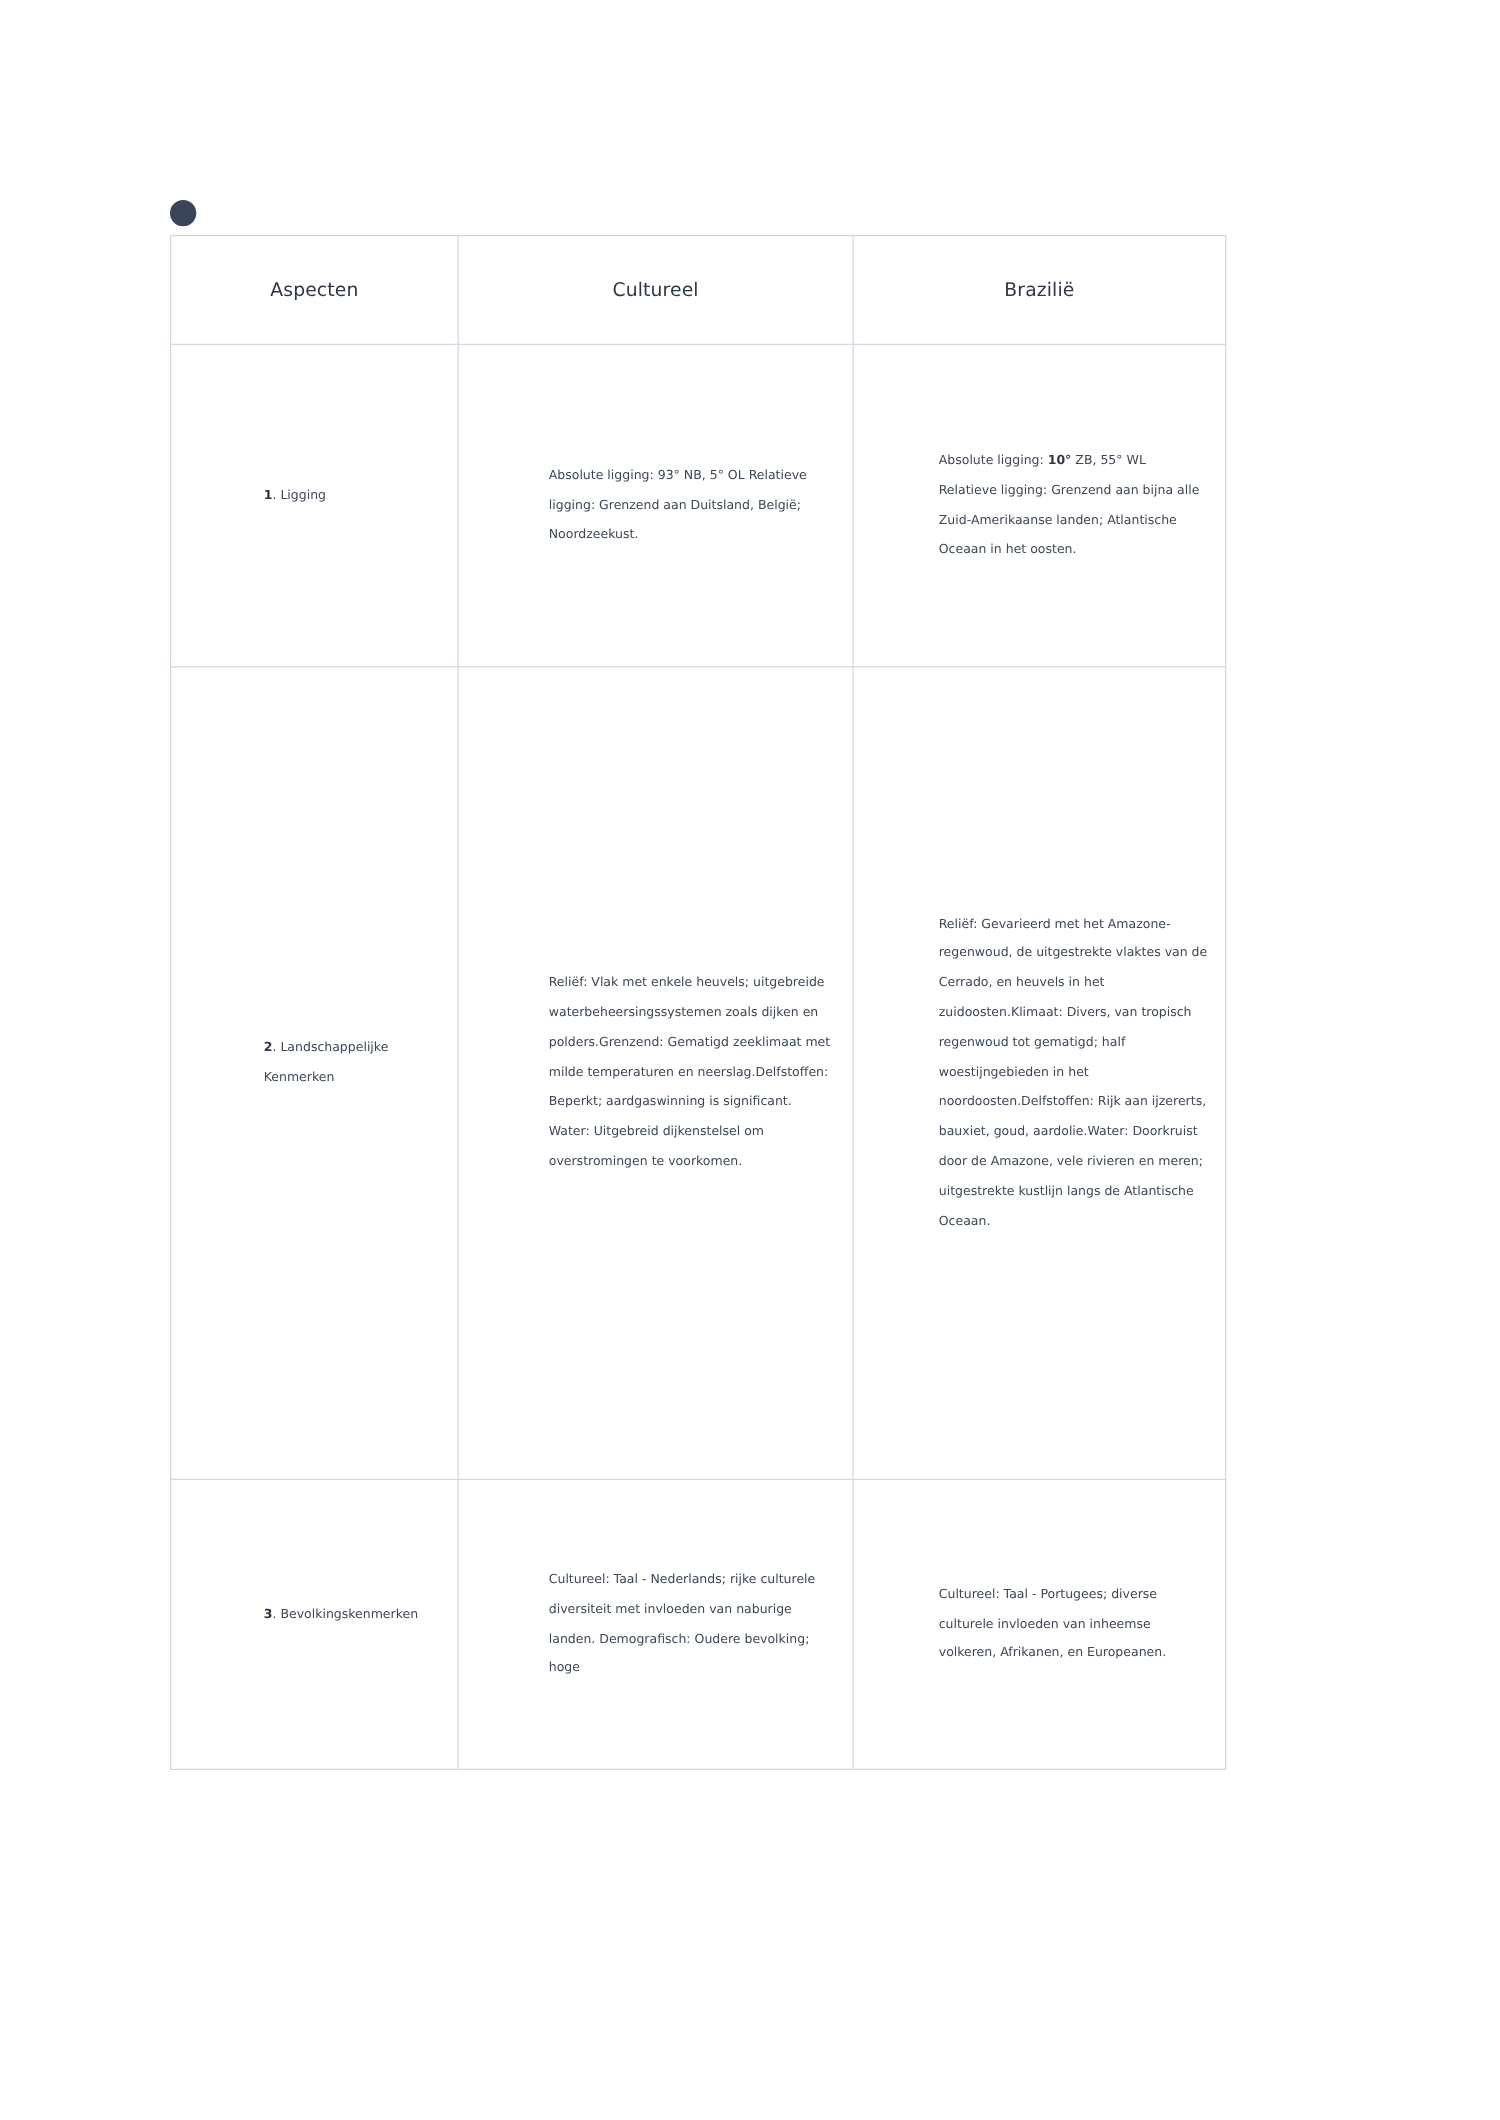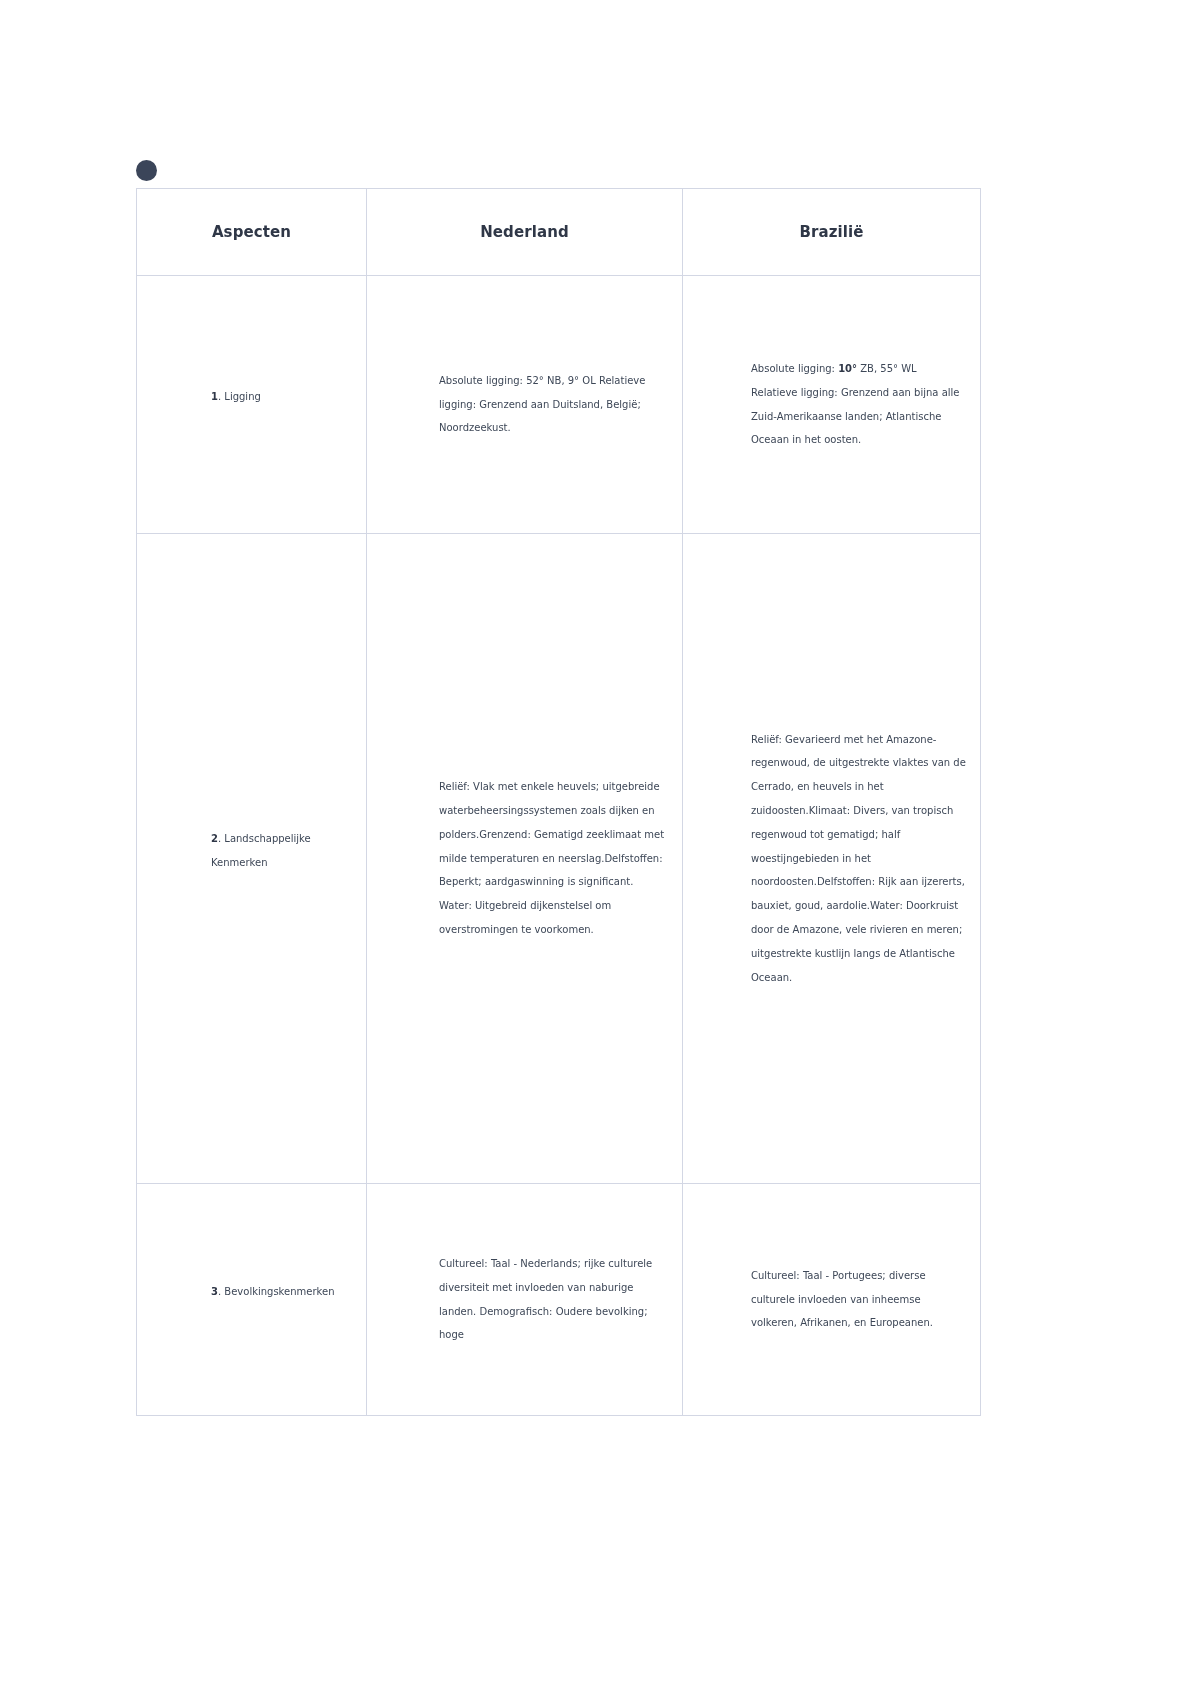--- a/index.html
+++ b/index.html
@@ -57,21 +57,21 @@
 
   table.compare th,
   table.compare td {
     border: 1px solid #d3d7e4;
     vertical-align: middle;
     box-sizing: border-box;
   }
 
   table.compare thead th {
     text-align: center;
-    font-weight: bold;
+    font-weight: normal;
     font-size: 15px;
     color: #2f3747;
     padding: 34px 12px 34px 12px;
     letter-spacing: 0.1px;
   }
 
   table.compare tbody td {
     font-size: 10px;
     line-height: 2.38;
     color: #3d4757;
@@ -119,30 +119,30 @@
   <div class="table-wrap">
     <table class="compare">
       <colgroup>
         <col class="c-aspect">
         <col class="c-nl">
         <col class="c-br">
       </colgroup>
       <thead>
         <tr>
           <th>Aspecten</th>
-          <th>Nederland</th>
+          <th>Cultureel</th>
           <th>Brazilië</th>
         </tr>
       </thead>
       <tbody>
 
         <tr class="row-1">
           <td class="aspect-cell"><span class="aspect-num">1</span><span>. Ligging</span></td>
           <td class="body-cell nl">
-              <span class="cell-text">Absolute ligging: 52° NB, 9° OL Relatieve ligging: Grenzend aan Duitsland, België; Noordzeekust.</span>
+              <span class="cell-text">Absolute ligging: 93° NB, 5° OL Relatieve ligging: Grenzend aan Duitsland, België; Noordzeekust.</span>
             </td>
           <td class="body-cell br"><span>Absolute ligging: </span><span class="num-strong">10°</span><span> ZB, 55° WL Relatieve ligging: Grenzend aan bijna alle Zuid-Amerikaanse landen; Atlantische Oceaan in het oosten.</span></td>
         </tr>
 
         <tr class="row-2">
           <td class="aspect-cell"><span class="aspect-num">2</span><span>. Landschappelijke Kenmerken</span></td>
           <td class="body-cell nl">
               <span class="cell-text">Reliëf: Vlak met enkele heuvels; uitgebreide waterbeheersingssystemen zoals dijken en polders.Grenzend: Gematigd zeeklimaat met milde temperaturen en neerslag.Delfstoffen: Beperkt; aardgaswinning is significant. Water: Uitgebreid dijkenstelsel om overstromingen te voorkomen.</span>
             </td>
           <td class="body-cell br">

